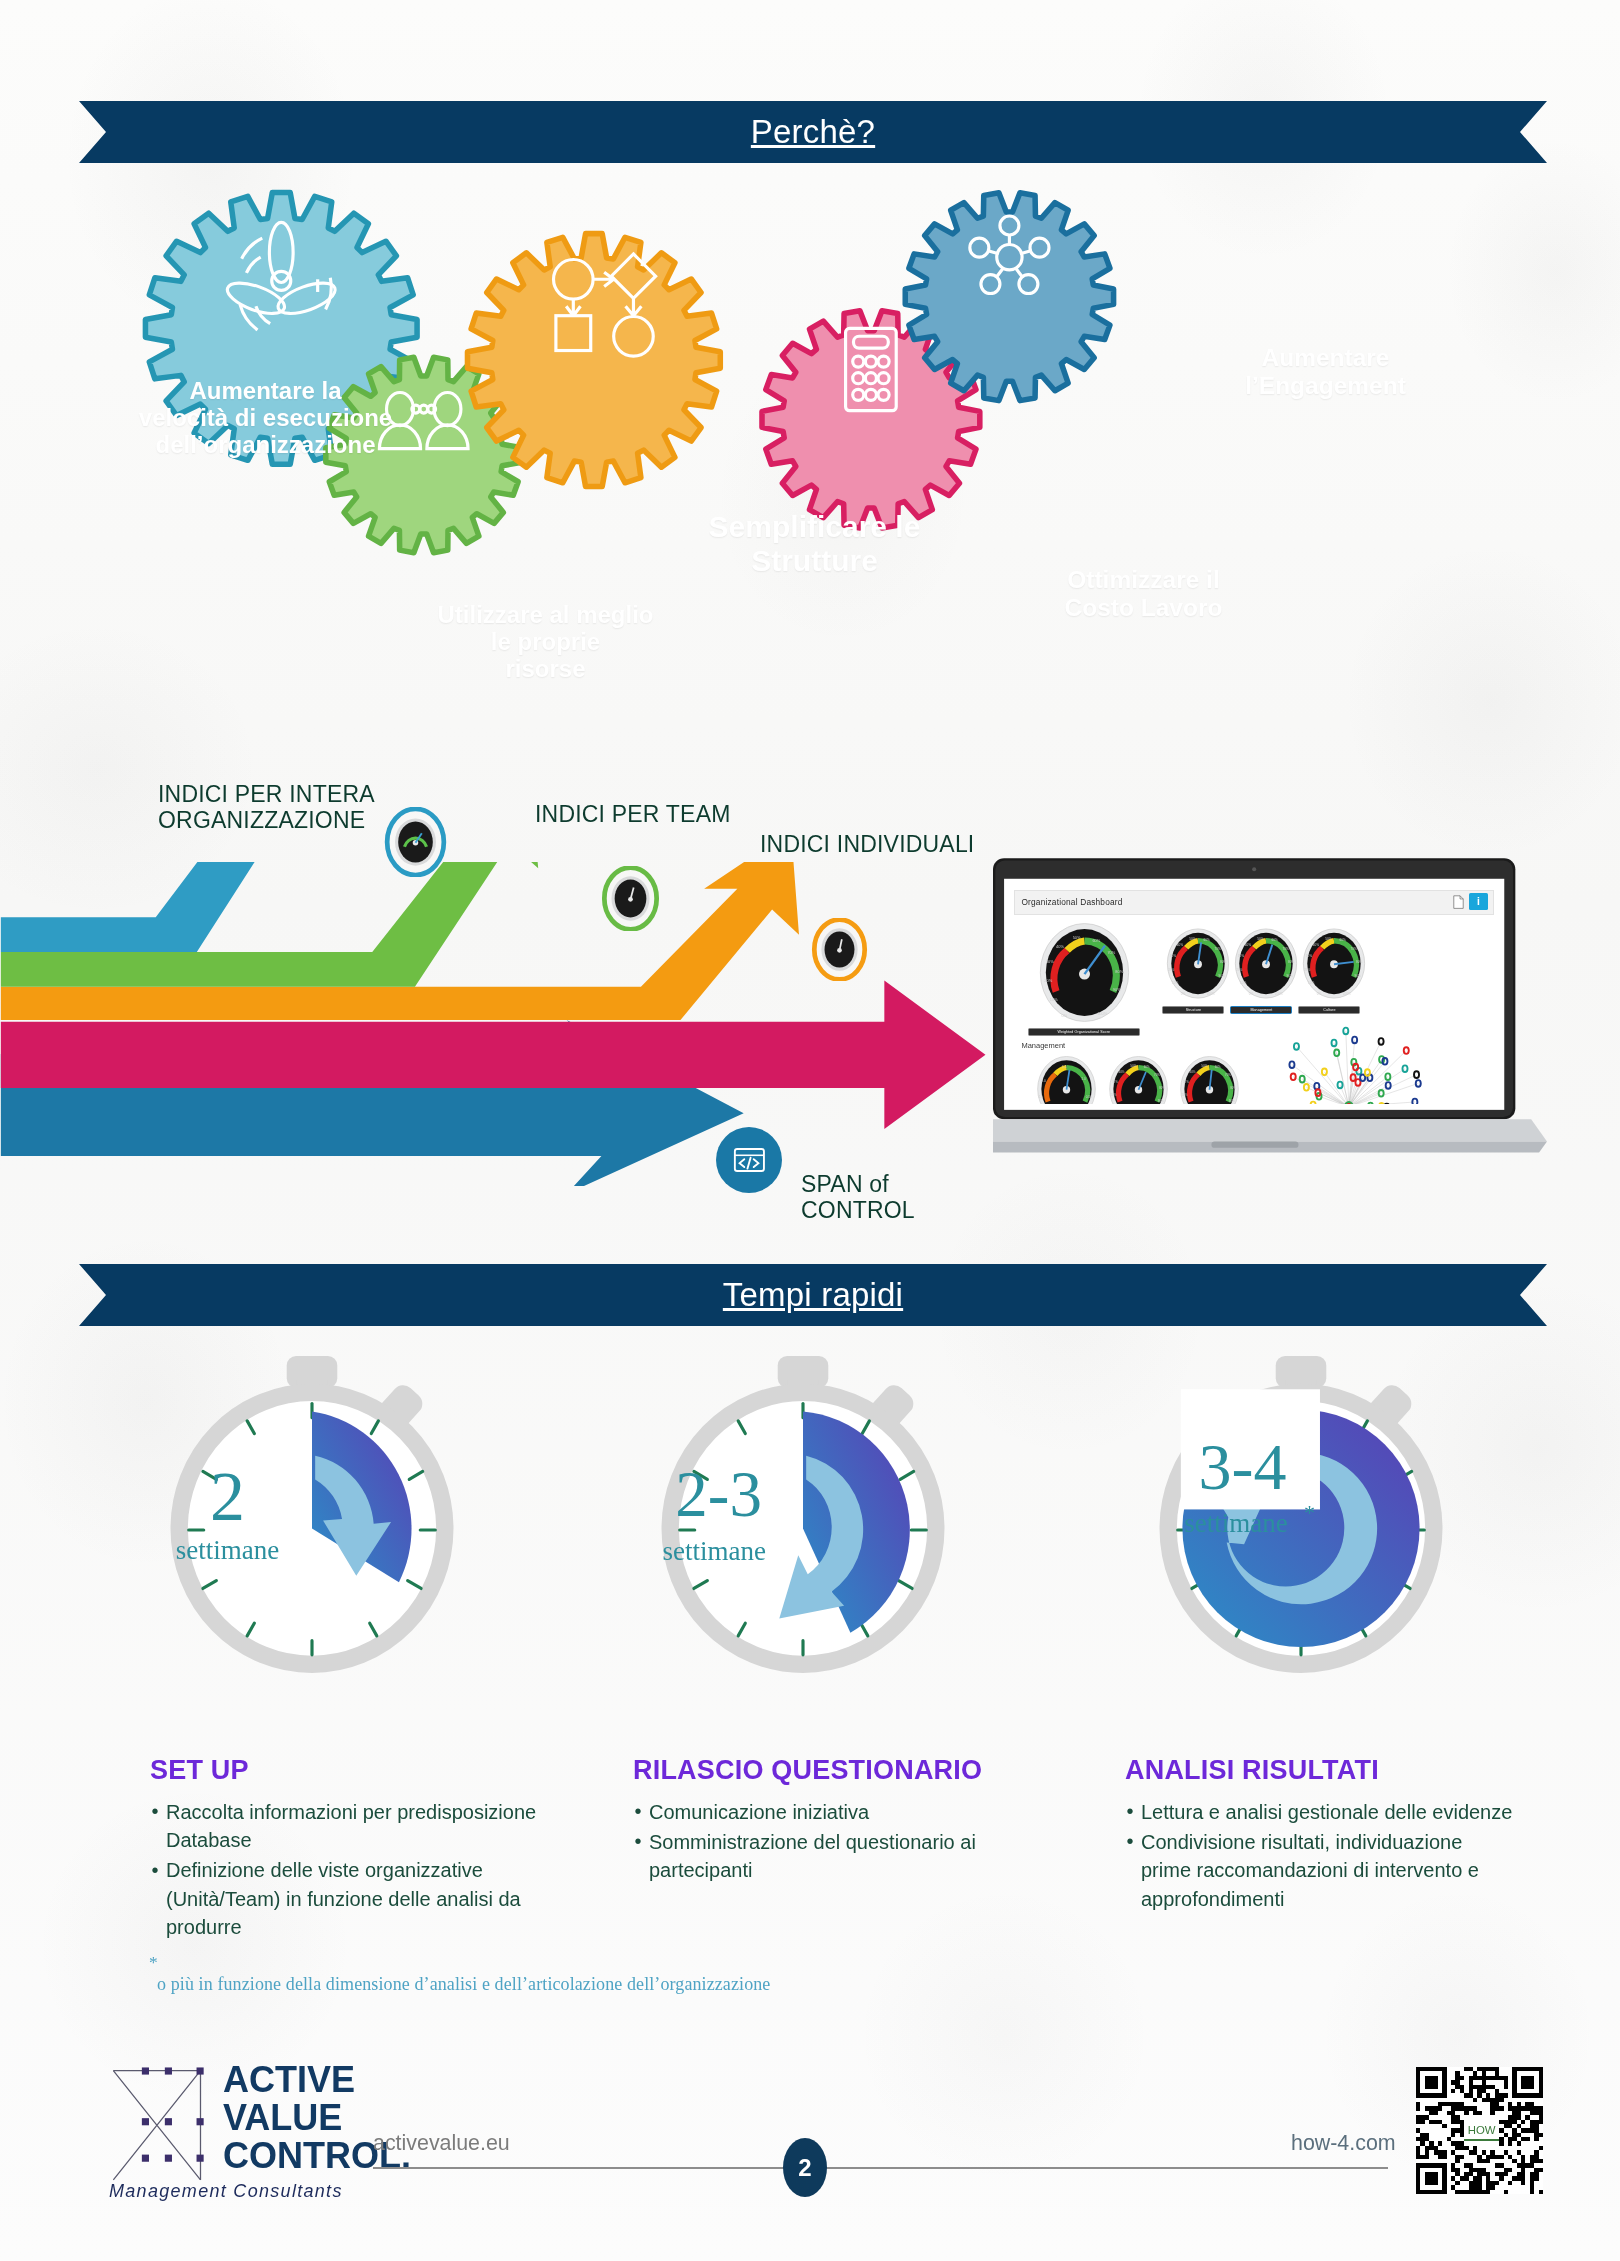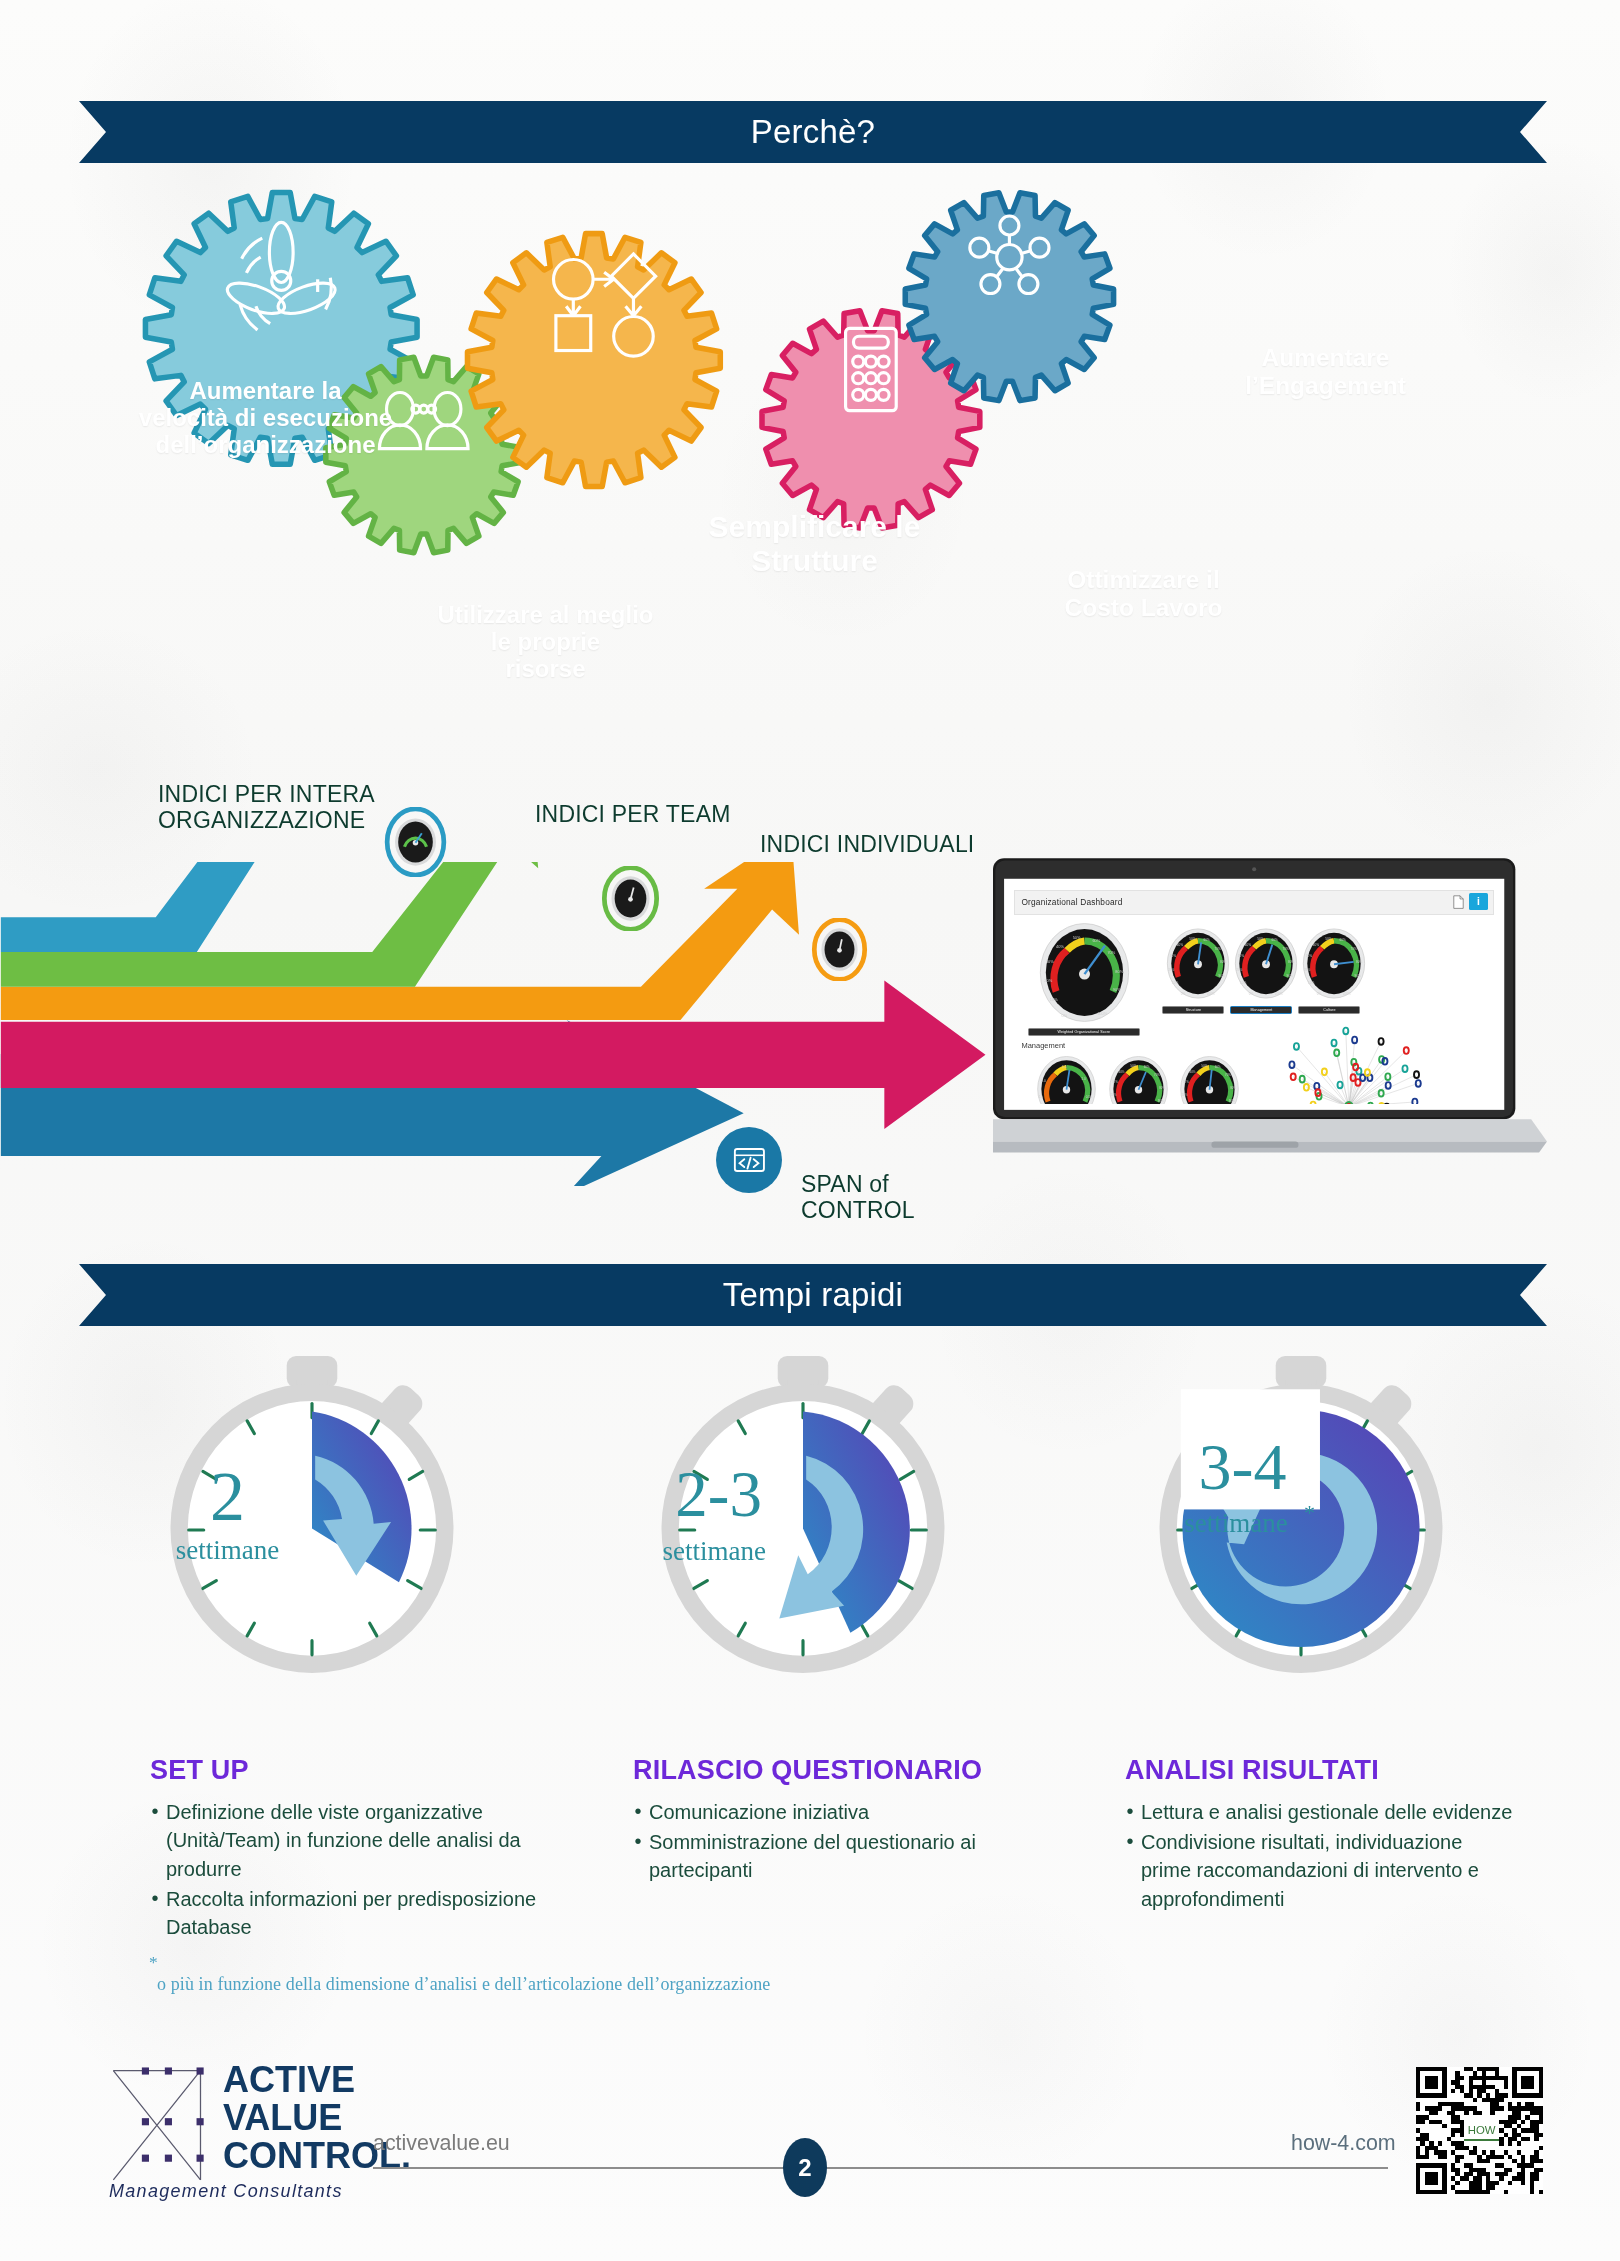--- a/index.html
+++ b/index.html
@@ -29,21 +29,21 @@
     pointer-events: none;
   }
 
   
   .banner {
     position: absolute; height: 62px; background: #073a62;
     display: flex; align-items: center; justify-content: center;
     clip-path: polygon(0 0, 100% 0, calc(100% - 27px) 50%, 100% 100%, 0 100%, 27px 50%);
   }
   .banner-title {
-    color: #ffffff; font-size: 33px; font-weight: 400; letter-spacing: 0.2px;
+    color: #ffffff; font-size: 33px; font-weight: 400; letter-spacing: 0.2px; text-decoration: underline;
   }
 
   
   .gear-wrap { position: absolute; }
   .gear-label {
     position: absolute; left: 0; right: 0; text-align: center;
     color: #fff; font-weight: 700; line-height: 1.13;
     text-shadow: 0 0.8px 1.6px rgba(0,0,0,.07);
   }
 
@@ -690,22 +690,22 @@
     <path fill="#8cc3e0" d="M210 136 A96 96 0 1 1 116 250 L138 252 L168 186 L100 188 L118 218 A74 74 0 1 0 210 160 Z"></path>
     <rect x="58" y="56" width="176" height="152" fill="#ffffff"></rect>
   </svg>
   <div class="sw-num" style="left:40px; top:89px; width:135px; font-size:66px;">3-4</div>
   <div class="sw-weeks" style="left:30px; top:163px; width:142px;">settimane</div>
   <div style="position:absolute; left:169px; top:155px; color:#2b8f9e; font-family:'Liberation Serif',serif; font-size:22px;">*</div>
 </div>
 
 <div class="step-title" style="left:150px; top:1755px;">SET UP</div>
 <ul class="step-list" style="left:150px; top:1798px; width:396px;">
+  <li>Raccolta informazioni per predisposizione Database</li>
   <li>Definizione delle viste organizzative (Unità/Team) in funzione delle analisi da produrre</li>
-  <li>Raccolta informazioni per predisposizione Database</li>
 </ul>
 
 <div class="step-title" style="left:633px; top:1755px;">RILASCIO QUESTIONARIO</div>
 <ul class="step-list" style="left:633px; top:1798px; width:372px;">
   <li>Comunicazione iniziativa</li>
   <li>Somministrazione del questionario ai partecipanti</li>
 </ul>
 
 <div class="step-title" style="left:1125px; top:1755px;">ANALISI RISULTATI</div>
 <ul class="step-list" style="left:1125px; top:1798px; width:388px;">

